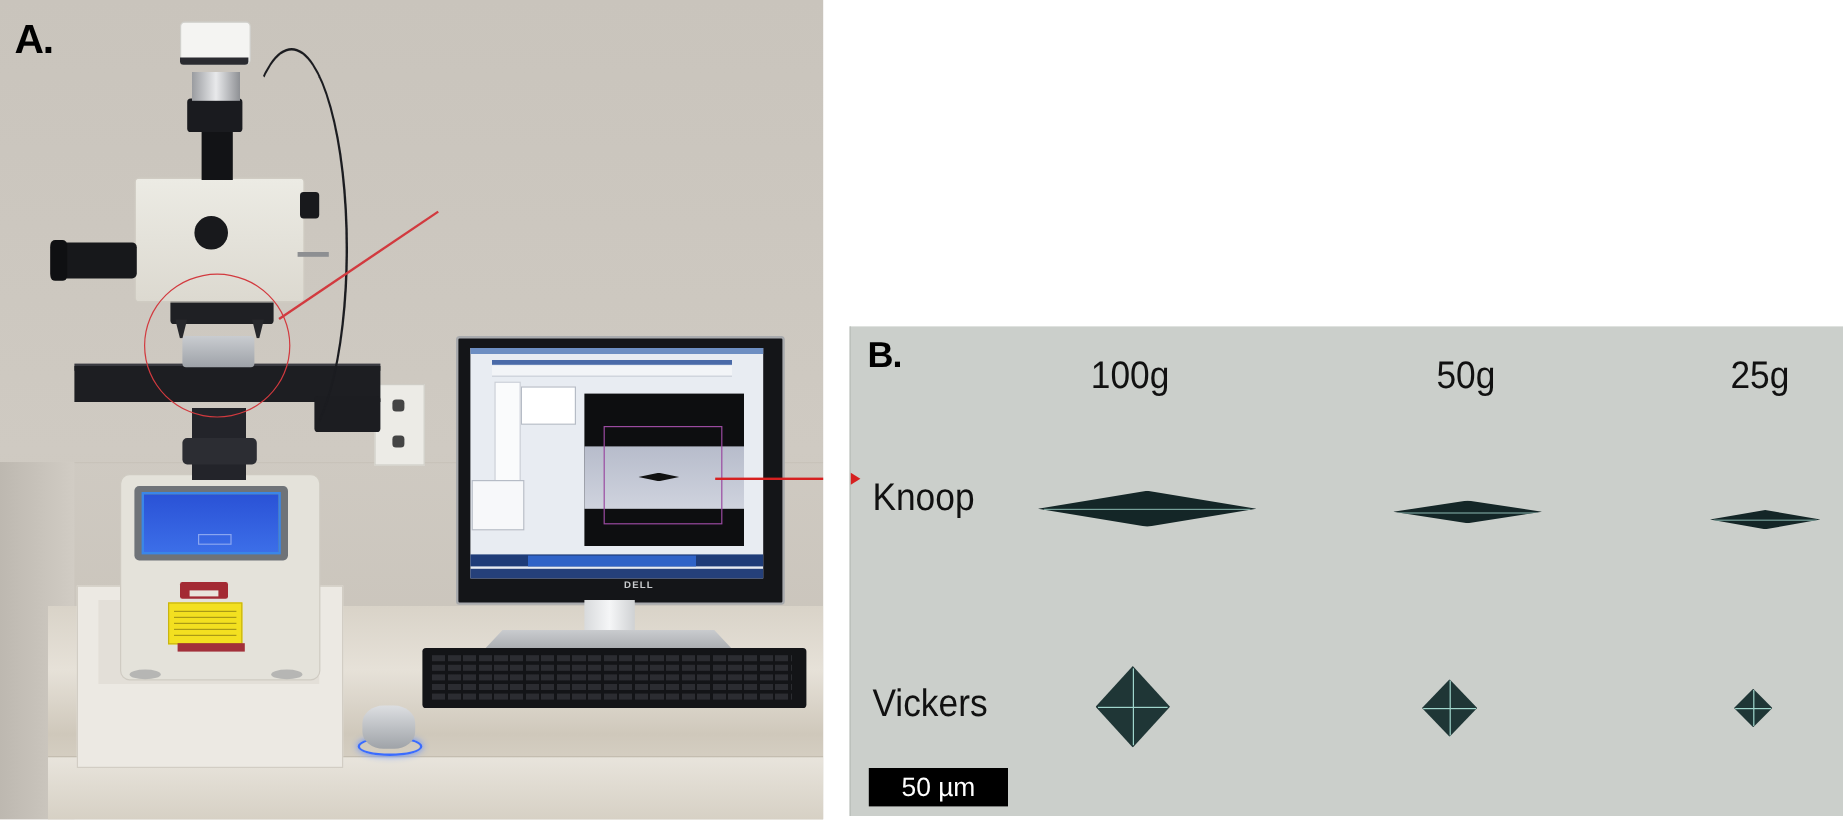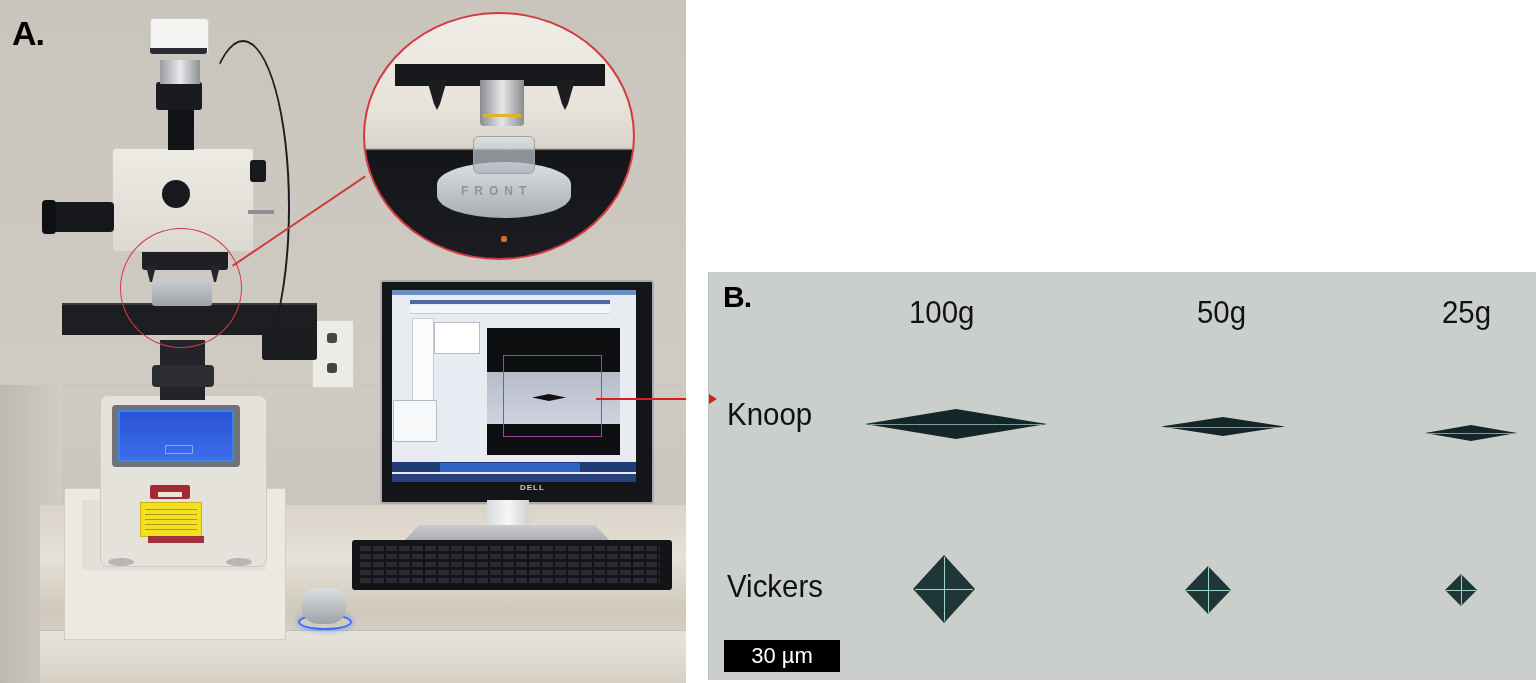--- a/index.html
+++ b/index.html
@@ -161,31 +161,20 @@
   <div class="eyepiece-cap"></div>
   <div class="tube"></div>
   <div class="tube-ring"></div>
   <div class="adapter"></div>
   <div class="camera"></div>
   <div class="camera-bottom"></div>
   <div class="cable" style="left:196px;top:40px;width:90px;height:330px"></div>
 
   <div class="callout-small"></div>
   <div class="callout-line" style="left:232px;top:265px;width:160px;transform:rotate(-34deg)"></div>
-  <div class="callout-big">
-    <div class="zoom-head"></div>
-    <div class="zoom-ind" style="left:62px;top:66px"></div>
-    <div class="zoom-ind" style="left:190px;top:66px"></div>
-    <div class="zoom-obj"></div>
-    <div class="zoom-obj-band"></div>
-    <div class="zoom-disk"></div>
-    <div class="zoom-cup"></div>
-    <div class="zoom-front-text">FRONT</div>
-    <div class="zoom-led"></div>
-  </div>
 
   <div class="monitor"></div>
   <div class="monitor-screen"></div>
   <div class="app-titlebar"></div>
   <div class="app-inner-title"></div>
   <div class="app-toolbar"></div>
   <div class="app-tree"></div>
   <div class="app-table"></div>
   <div class="app-image"></div>
   <div class="app-image-band"></div>
@@ -223,14 +212,14 @@
   <div class="row-label" style="left:18px;top:296px">Vickers</div>
 
   <div class="knoop" style="left:156px;top:137px;width:182px;height:30px"></div>
   <div class="knoop" style="left:452px;top:145px;width:124px;height:19px"></div>
   <div class="knoop" style="left:716px;top:153px;width:92px;height:16px"></div>
 
   <div class="vickers" style="left:204px;top:283px;width:62px;height:68px"></div>
   <div class="vickers" style="left:476px;top:294px;width:46px;height:48px"></div>
   <div class="vickers" style="left:736px;top:302px;width:32px;height:32px"></div>
 
-  <div class="scalebar">30 µm</div>
+  <div class="scalebar">50 µm</div>
 </div>
 
 </body></html>

